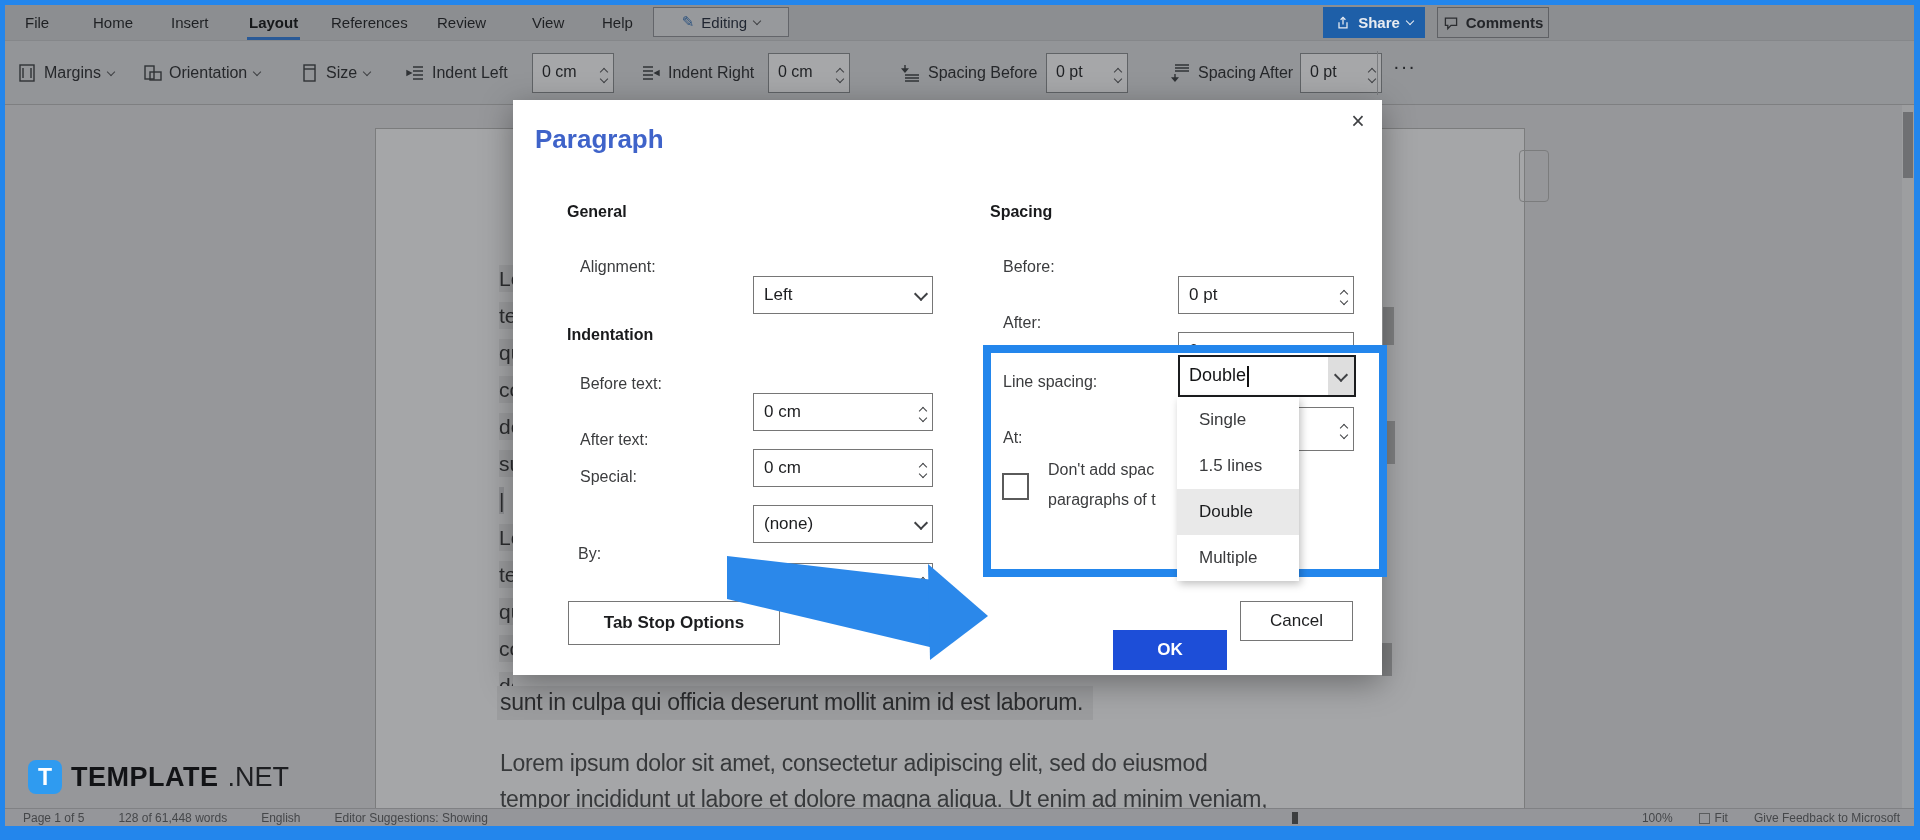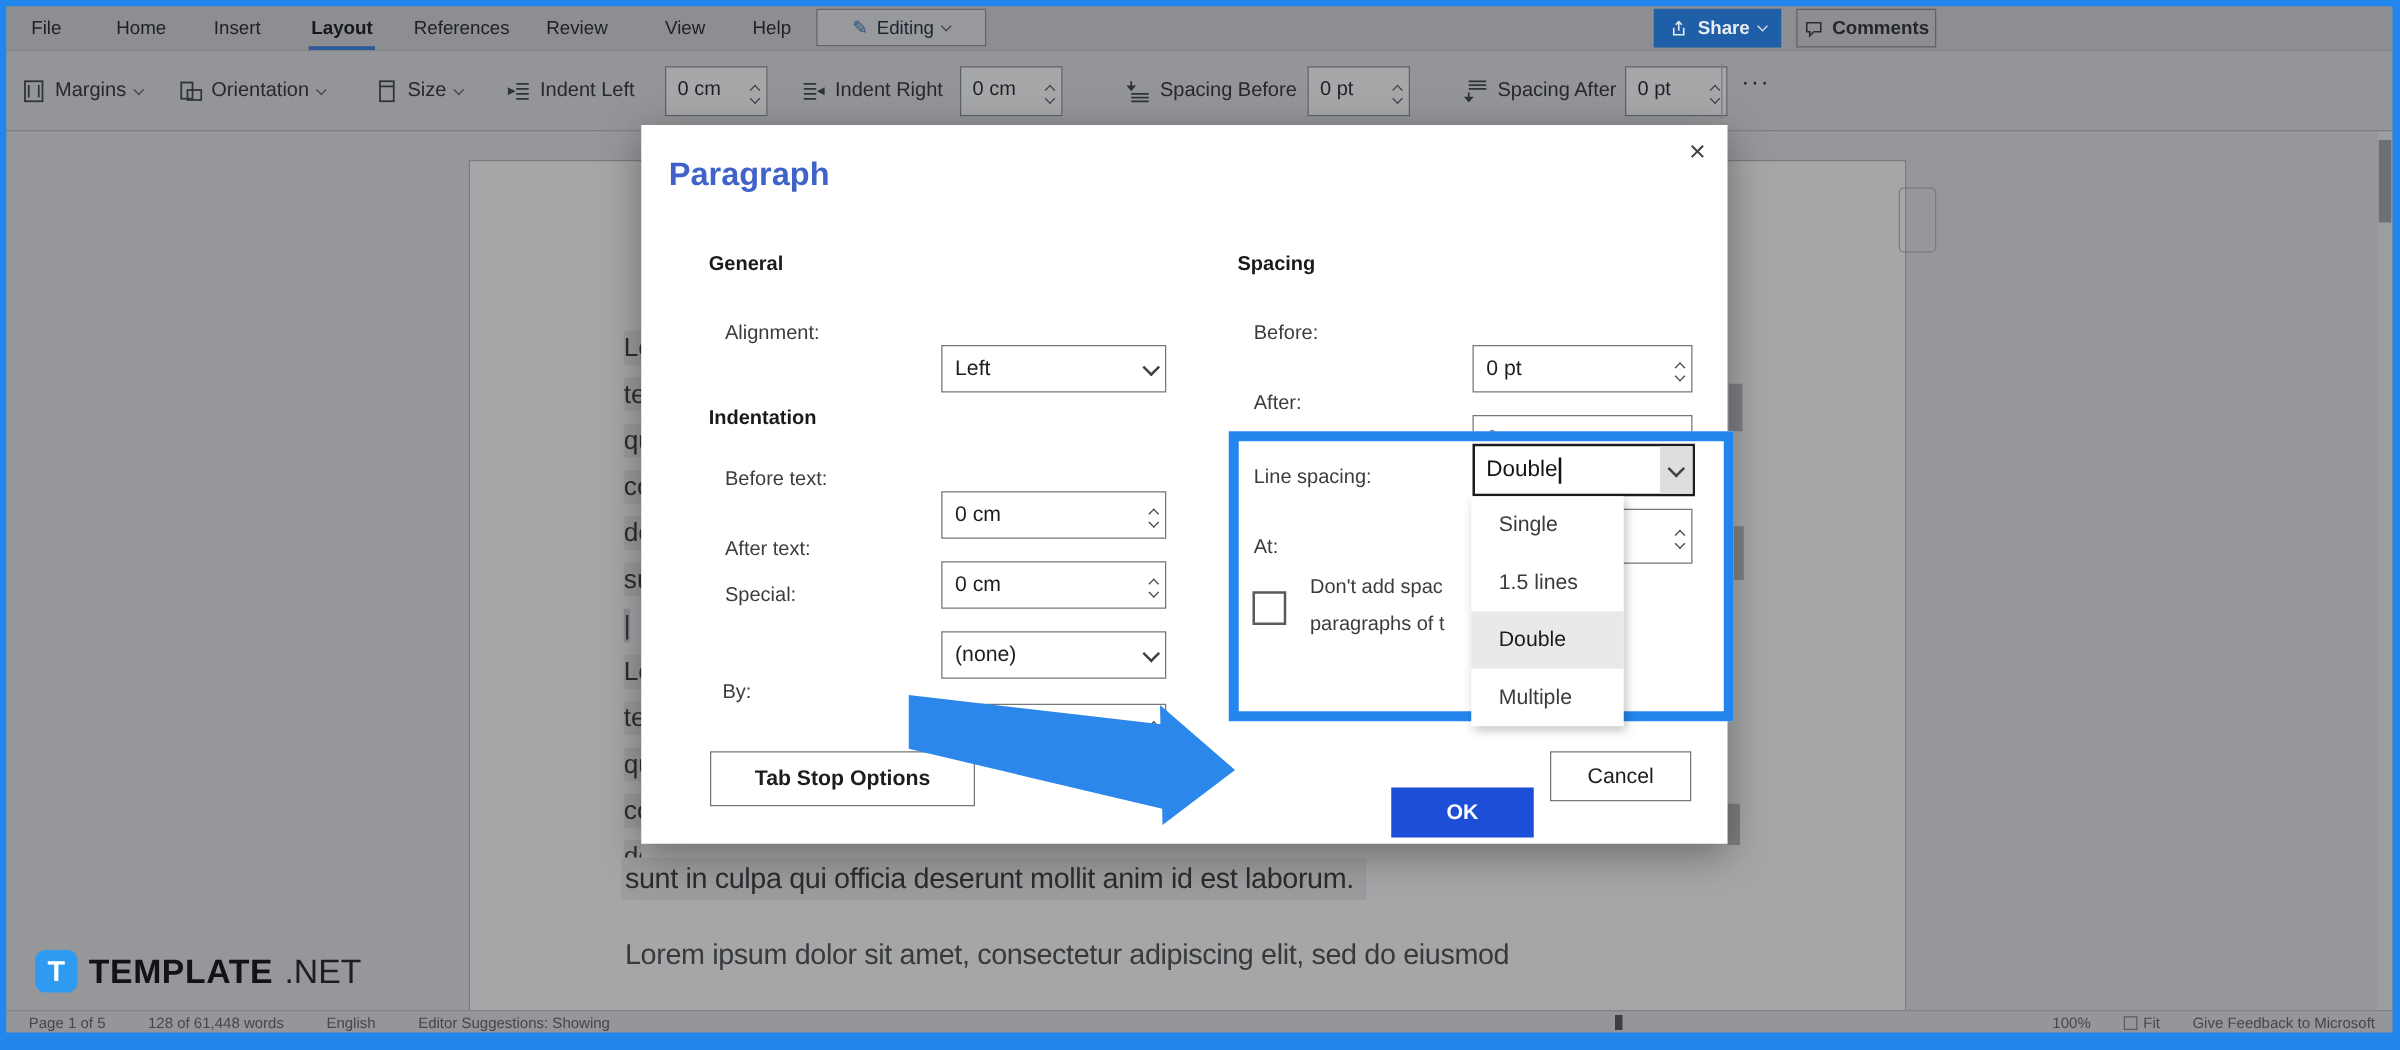--- a/index.html
+++ b/index.html
@@ -295,20 +295,21 @@
       <div class="frag">te</div>
       <div class="frag">qu</div>
       <div class="frag">co</div>
       <div class="frag">do</div>
     </div>
 
     <div class="abs docline selline">
       <span>sunt in culpa qui officia deserunt mollit anim id est laborum.</span>
     </div>
     <div class="abs docline lorem1">Lorem ipsum dolor sit amet, consectetur adipiscing elit, sed do eiusmod</div>
+    <div class="abs docline lorem2">tempor incididunt ut labore et dolore magna aliqua. Ut enim ad minim veniam,</div>
 
     <div class="abs dimfrag df1"></div>
     <div class="abs dimfrag df2"></div>
     <div class="abs dimfrag df3"></div>
 
     <div class="abs sbtrack"></div>
     <div class="abs sbthumb"></div>
 
     <div class="abs watermark">
       <div class="tbadge">T</div>

